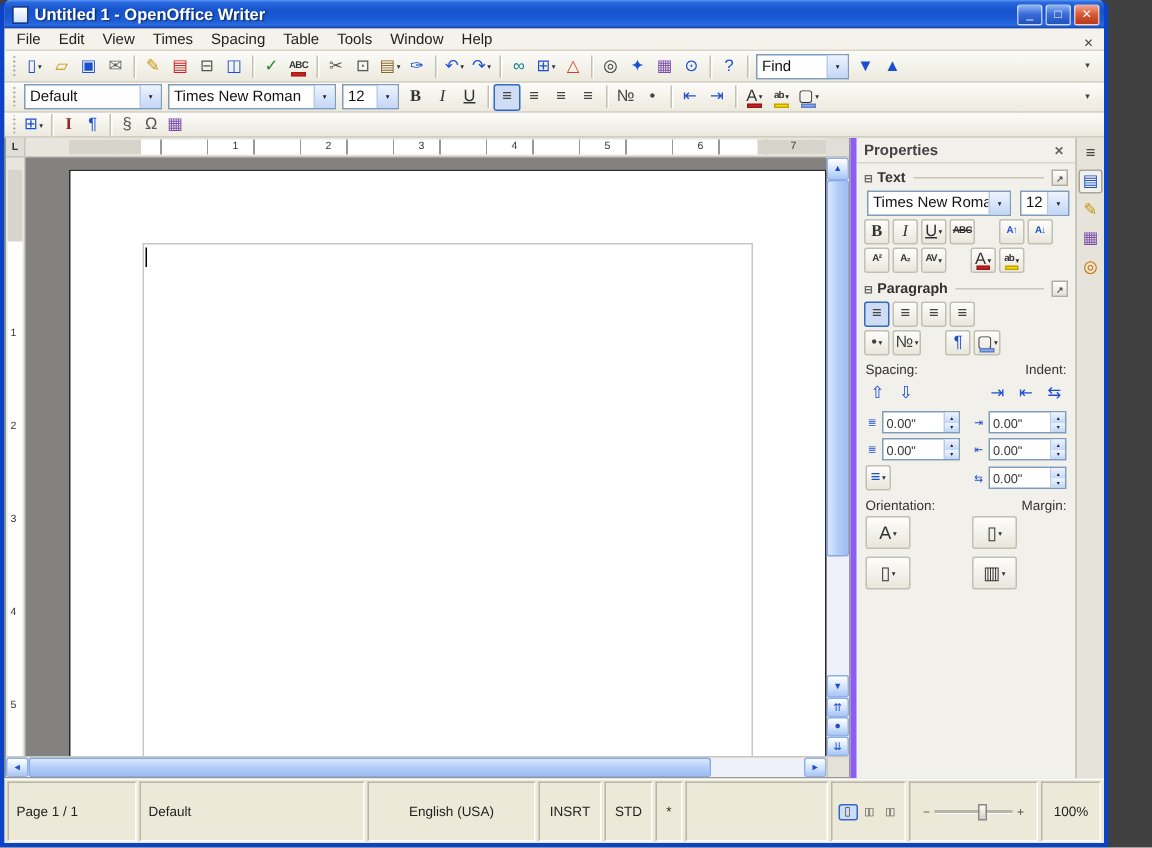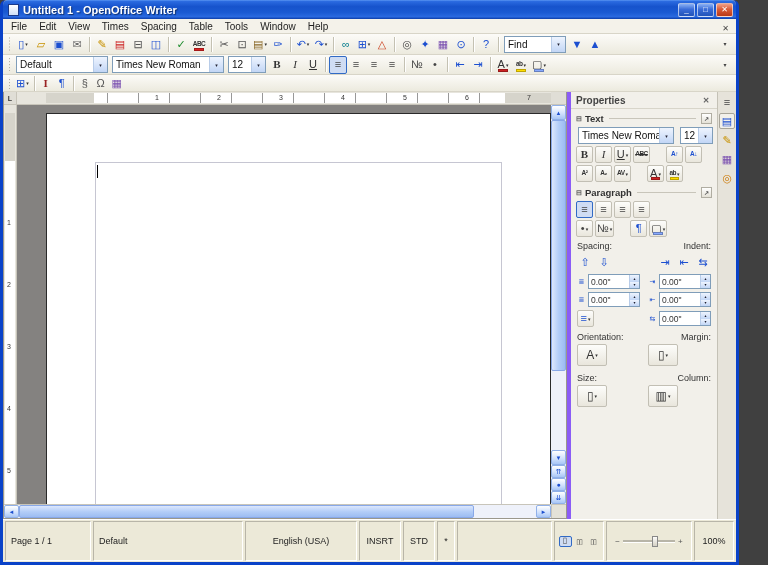--- a/index.html
+++ b/index.html
@@ -618,24 +618,20 @@
       <div class="page-grid">
         <span class="pcell" id="pg-orientation"><span class="tbtn">
               <span class="glyph" style="color: rgb(51, 51, 51);">A</span>
               <span class="darr">▾</span>
             </span></span>
         <span class="pcell" id="pg-margin"><span class="tbtn">
               <span class="glyph" style="color: rgb(51, 51, 51);">▯</span>
               <span class="darr">▾</span>
             </span></span>
       </div>
-      <div class="labels-row">
-        <span>Size:</span>
-        <span>Column:</span>
-      </div>
       <div class="page-grid">
         <span class="pcell" id="pg-size"><span class="tbtn">
               <span class="glyph" style="color: rgb(51, 51, 51);">▯</span>
               <span class="darr">▾</span>
             </span></span>
         <span class="pcell" id="pg-column"><span class="tbtn">
               <span class="glyph" style="color: rgb(51, 51, 51);">▥</span>
               <span class="darr">▾</span>
             </span></span>
       </div>

